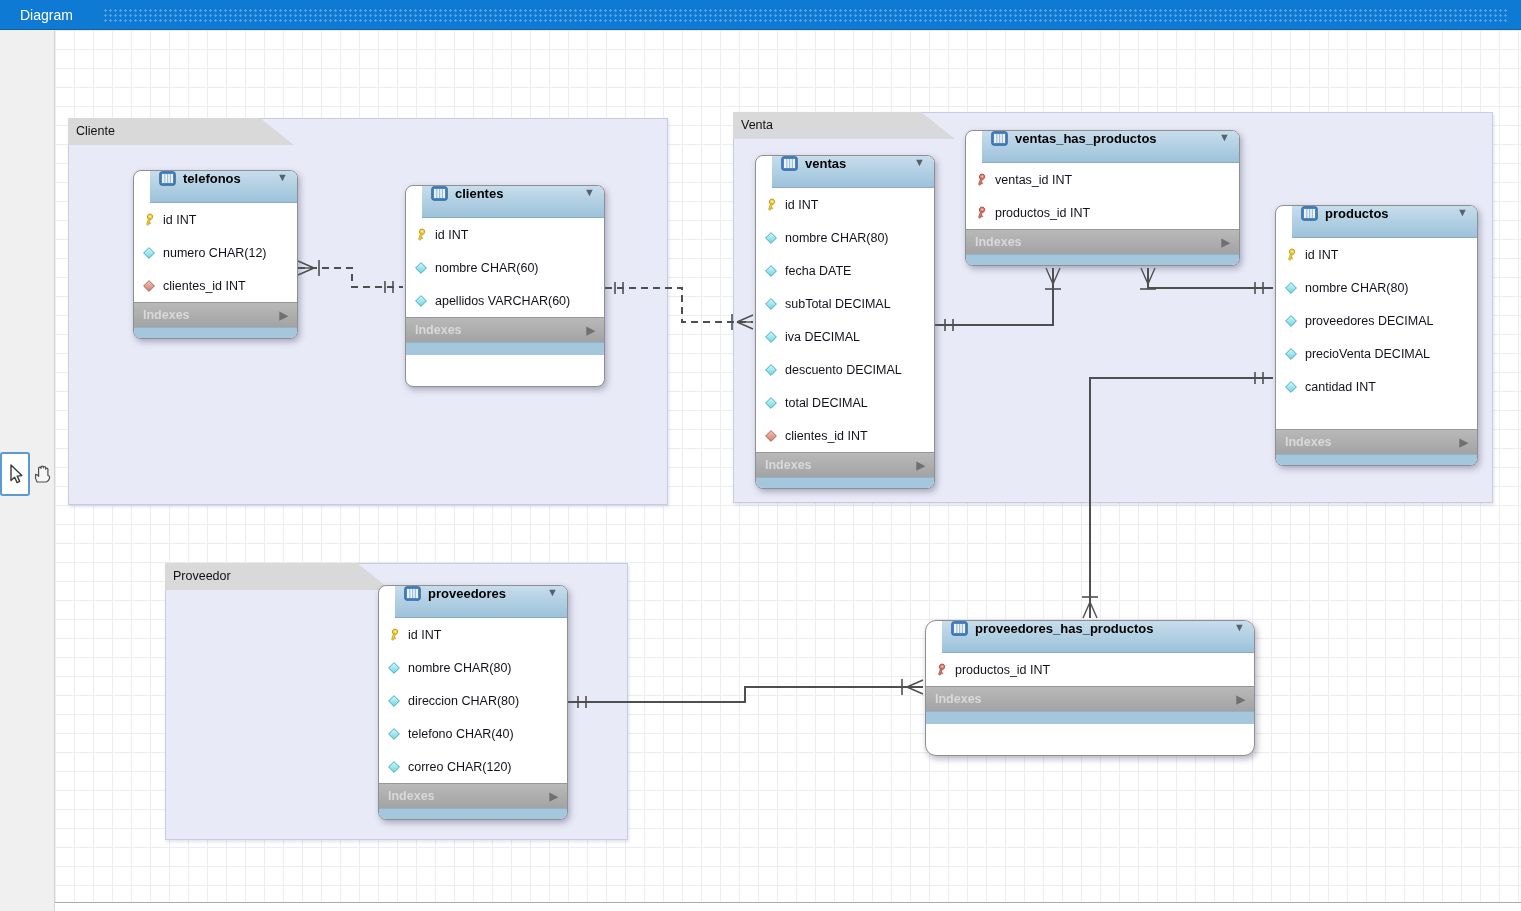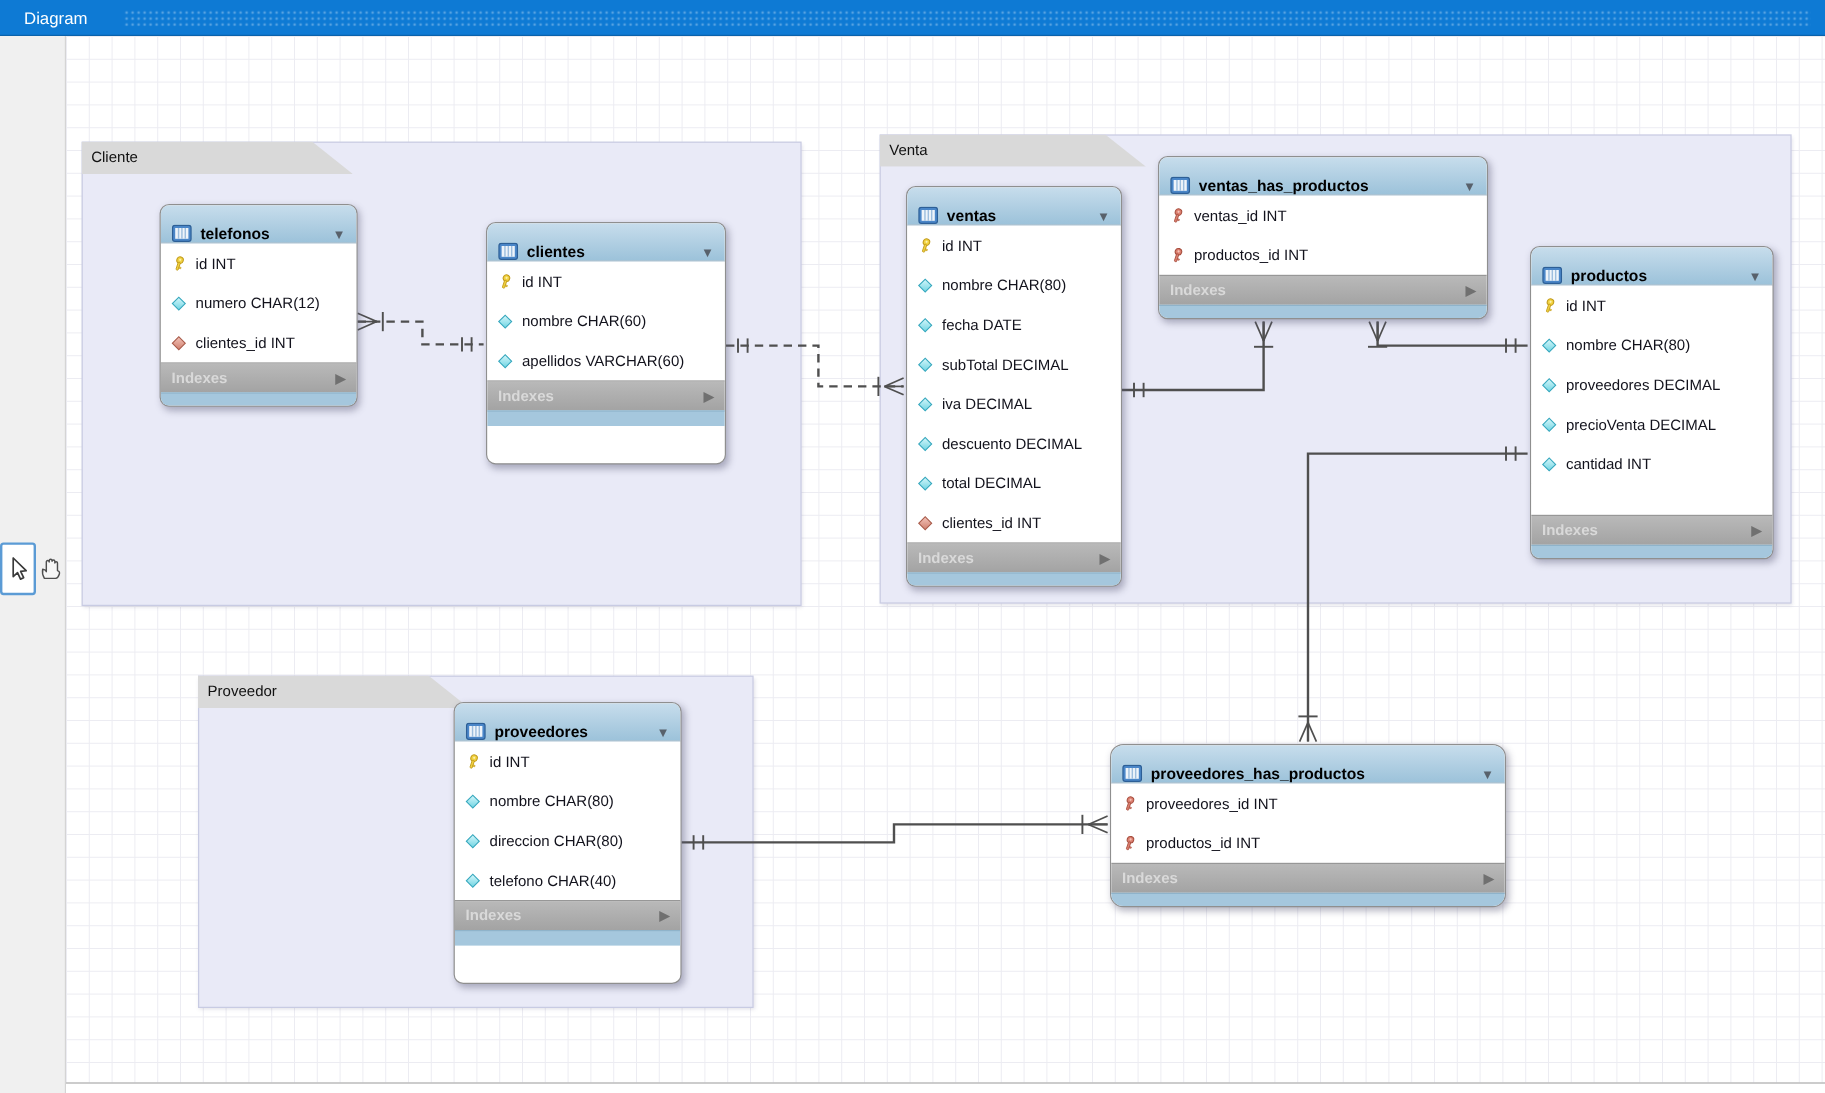--- a/index.html
+++ b/index.html
@@ -41,23 +41,23 @@
            clip-path:polygon(0 0, calc(100% - 34px) 0, 100% 100%, 0 100%);
            font-size:12.5px; color:#111; padding:6px 0 0 8px; }
 
   
   #conns { position:absolute; left:0; top:0; pointer-events:none; }
   #conns path, #conns line { stroke:#4f4f4f; fill:none; }
 
   
   .table-fig { position:absolute; border:1px solid #8f8f8f; border-radius:8px; background:#fff;
                box-shadow:2px 3px 6px rgba(90,90,120,.45); overflow:hidden; }
-  .tbl-header { height:32px; display:flex; align-items:flex-end; gap:7px; padding:0 9px;
+  .tbl-header { height:32px; display:flex; align-items:flex-start; gap:7px; padding:0 9px;
                background:linear-gradient(#c7ddec,#9cc2da); border-bottom:1px solid #8cabc1;
-               font-size:13px; font-weight:bold; color:#000; }
+               font-size:13px; font-weight:bold; color:#000;margin-left:16px; }
   .tbl-caret { margin-left:auto; color:#58616b; font-size:11px; }
   .col-row { height:33px; display:flex; align-items:center; gap:7px; padding:0 8px;
                font-size:12.5px; color:#12121c; background:#fff; white-space:nowrap; }
   .col-ic { flex:0 0 auto; }
   .tbl-spacer { background:#fff; }
   .tbl-indexes { height:25px; display:flex; align-items:center; padding:0 9px;
                background:linear-gradient(#b9b9b9,#a3a3a3); border-top:1px solid #979797;
                color:#d9d9d9; font-size:12.5px; font-weight:bold; }
   .idx-arrow { margin-left:auto; color:#707070; font-size:11px; }
   .tbl-footer { height:13px; background:#a5c7dd; border-top:1px solid #8fb3ca; }
@@ -525,46 +525,46 @@
           <use href="#ic-attr"></use>
         </svg>
         <span>direccion CHAR(80)</span>
       </div>
       <div class="col-row">
         <svg width="14" height="14" class="col-ic">
           <use href="#ic-attr"></use>
         </svg>
         <span>telefono CHAR(40)</span>
       </div>
+      <div class="col-row">
+        <svg width="14" height="14" class="col-ic">
+          <use href="#ic-attr"></use>
+        </svg>
+        <span>correo CHAR(120)</span>
+      </div>
       <div class="tbl-indexes">
         <span>Indexes</span>
         <span class="idx-arrow">▶</span>
       </div>
       <div class="tbl-footer"></div>
     </div>
     <div class="table-fig" style="left: 925px; top: 620px; width: 330px; height: 136px; border-radius: 11px;">
       <div class="tbl-header">
         <svg width="17" height="15" viewBox="0 0 17 15">
           <rect x="0.8" y="0.8" width="15.4" height="13.4" rx="2" fill="#4a86c8" stroke="#2d5f96" stroke-width="1"></rect>
           <rect x="3" y="3" width="11" height="9" fill="#eef4fa"></rect>
           <path d="M5.8 3 v9 M8.6 3 v9 M11.4 3 v9" stroke="#9dbede" stroke-width="1.2"></path>
         </svg>
         <span>proveedores_has_productos</span>
         <span class="tbl-caret">▼</span>
       </div>
       <div class="col-row">
         <svg width="14" height="14" class="col-ic">
           <use href="#ic-pkfk"></use>
         </svg>
-        <span>proveedores_id INT</span>
-      </div>
-      <div class="col-row">
-        <svg width="14" height="14" class="col-ic">
-          <use href="#ic-pkfk"></use>
-        </svg>
         <span>productos_id INT</span>
       </div>
       <div class="tbl-indexes">
         <span>Indexes</span>
         <span class="idx-arrow">▶</span>
       </div>
       <div class="tbl-footer"></div>
     </div>
   </div>
 

